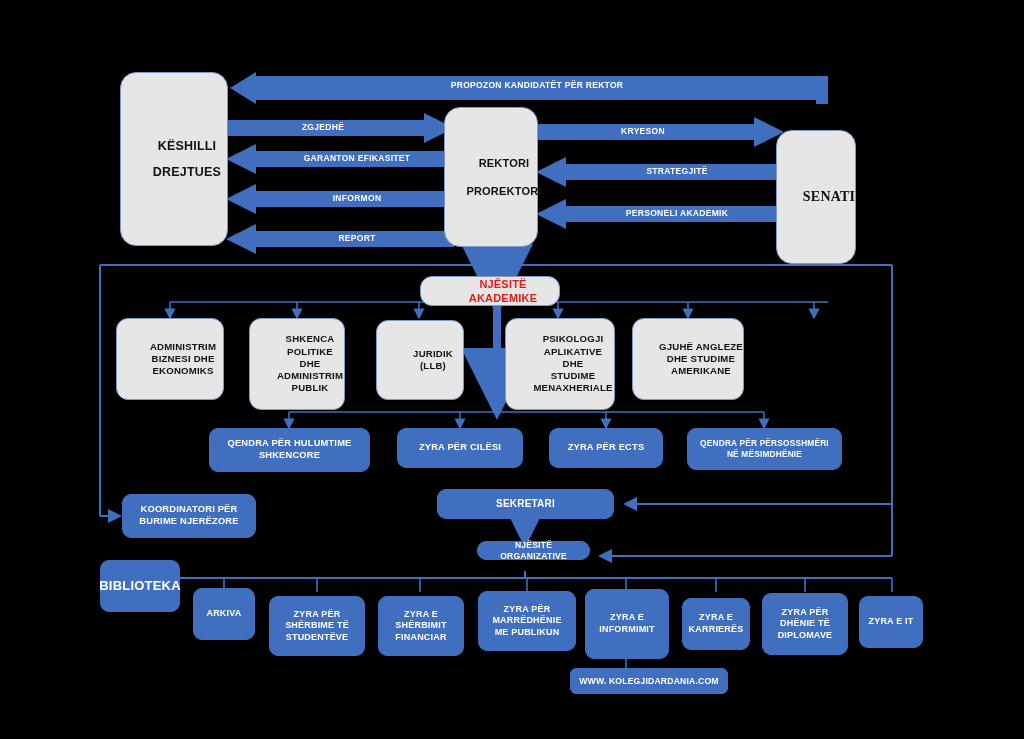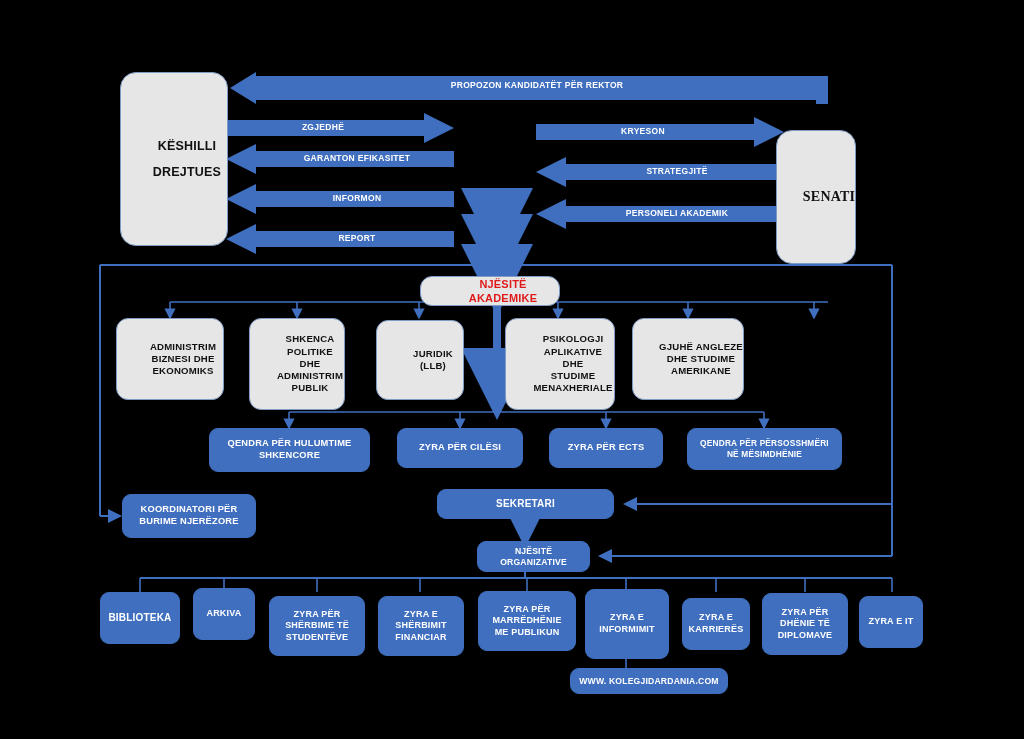--- a/index.html
+++ b/index.html
@@ -184,20 +184,27 @@
   </div>
 
   <div class="node grey big" style="left:120px; top:72px; width:108px; height:174px; font-size:12.5px;">
     <div>
       <div>KËSHILLI</div>
       <div style="height:10px"></div>
       <div>DREJTUES</div>
     </div>
   </div>
 
+  <div class="node grey big" style="left:444px; top:107px; width:94px; height:140px; font-size:11px;">
+    <div>
+      <div>REKTORI</div>
+      <div style="height:14px"></div>
+      <div>PROREKTORI</div>
+    </div>
+  </div>
 
   <div class="node grey big serif" style="left:776px; top:130px; width:80px; height:134px; font-size:14px;">
     <div>SENATI</div>
   </div>
 
   <div class="node grey" style="left:420px; top:276px; width:140px; height:30px; font-size:11px;">
     <span class="label-red">NJËSITË AKADEMIKE</span>
   </div>
 
   <div class="node grey" style="left:116px; top:318px; width:108px; height:82px; font-size:9.6px;">
@@ -267,28 +274,28 @@
     <div>
       <div>KOORDINATORI PËR</div>
       <div>BURIME NJERËZORE</div>
     </div>
   </div>
 
   <div class="node blue" style="left:437px; top:489px; width:177px; height:30px; font-size:10px;">
     <div>SEKRETARI</div>
   </div>
 
-  <div class="node blue" style="left:477px; top:541px; width:113px; height:31px; font-size:8.6px;">
+  <div class="node blue" style="left:477px; top:541px; width:113px; height:19px; font-size:8.6px;">
     <div>
       <div>NJËSITË</div>
       <div>ORGANIZATIVE</div>
     </div>
   </div>
 
-  <div class="node blue" style="left:100px; top:592px; width:80px; height:52px; font-size:10px;">
+  <div class="node blue" style="left:100px; top:560px; width:80px; height:52px; font-size:13px;">
     <div>BIBLIOTEKA</div>
   </div>
 
   <div class="node blue" style="left:193px; top:588px; width:62px; height:52px; font-size:9px;">
     <div>ARKIVA</div>
   </div>
 
   <div class="node blue" style="left:269px; top:596px; width:96px; height:60px; font-size:9px;">
     <div>
       <div>ZYRA PËR</div>
@@ -332,17 +339,17 @@
       <div>ZYRA PËR</div>
       <div>DHËNIE TË</div>
       <div>DIPLOMAVE</div>
     </div>
   </div>
 
   <div class="node blue" style="left:859px; top:596px; width:64px; height:52px; font-size:9px;">
     <div>ZYRA E IT</div>
   </div>
 
-  <div class="node blue sharp" style="left:570px; top:668px; width:158px; height:26px; font-size:8.6px;border-radius:9px;">
+  <div class="node blue sharp" style="left:570px; top:668px; width:158px; height:26px; font-size:8.6px;">
     <div>WWW. KOLEGJIDARDANIA.COM</div>
   </div>
 
 </div>
 
 </body></html>

